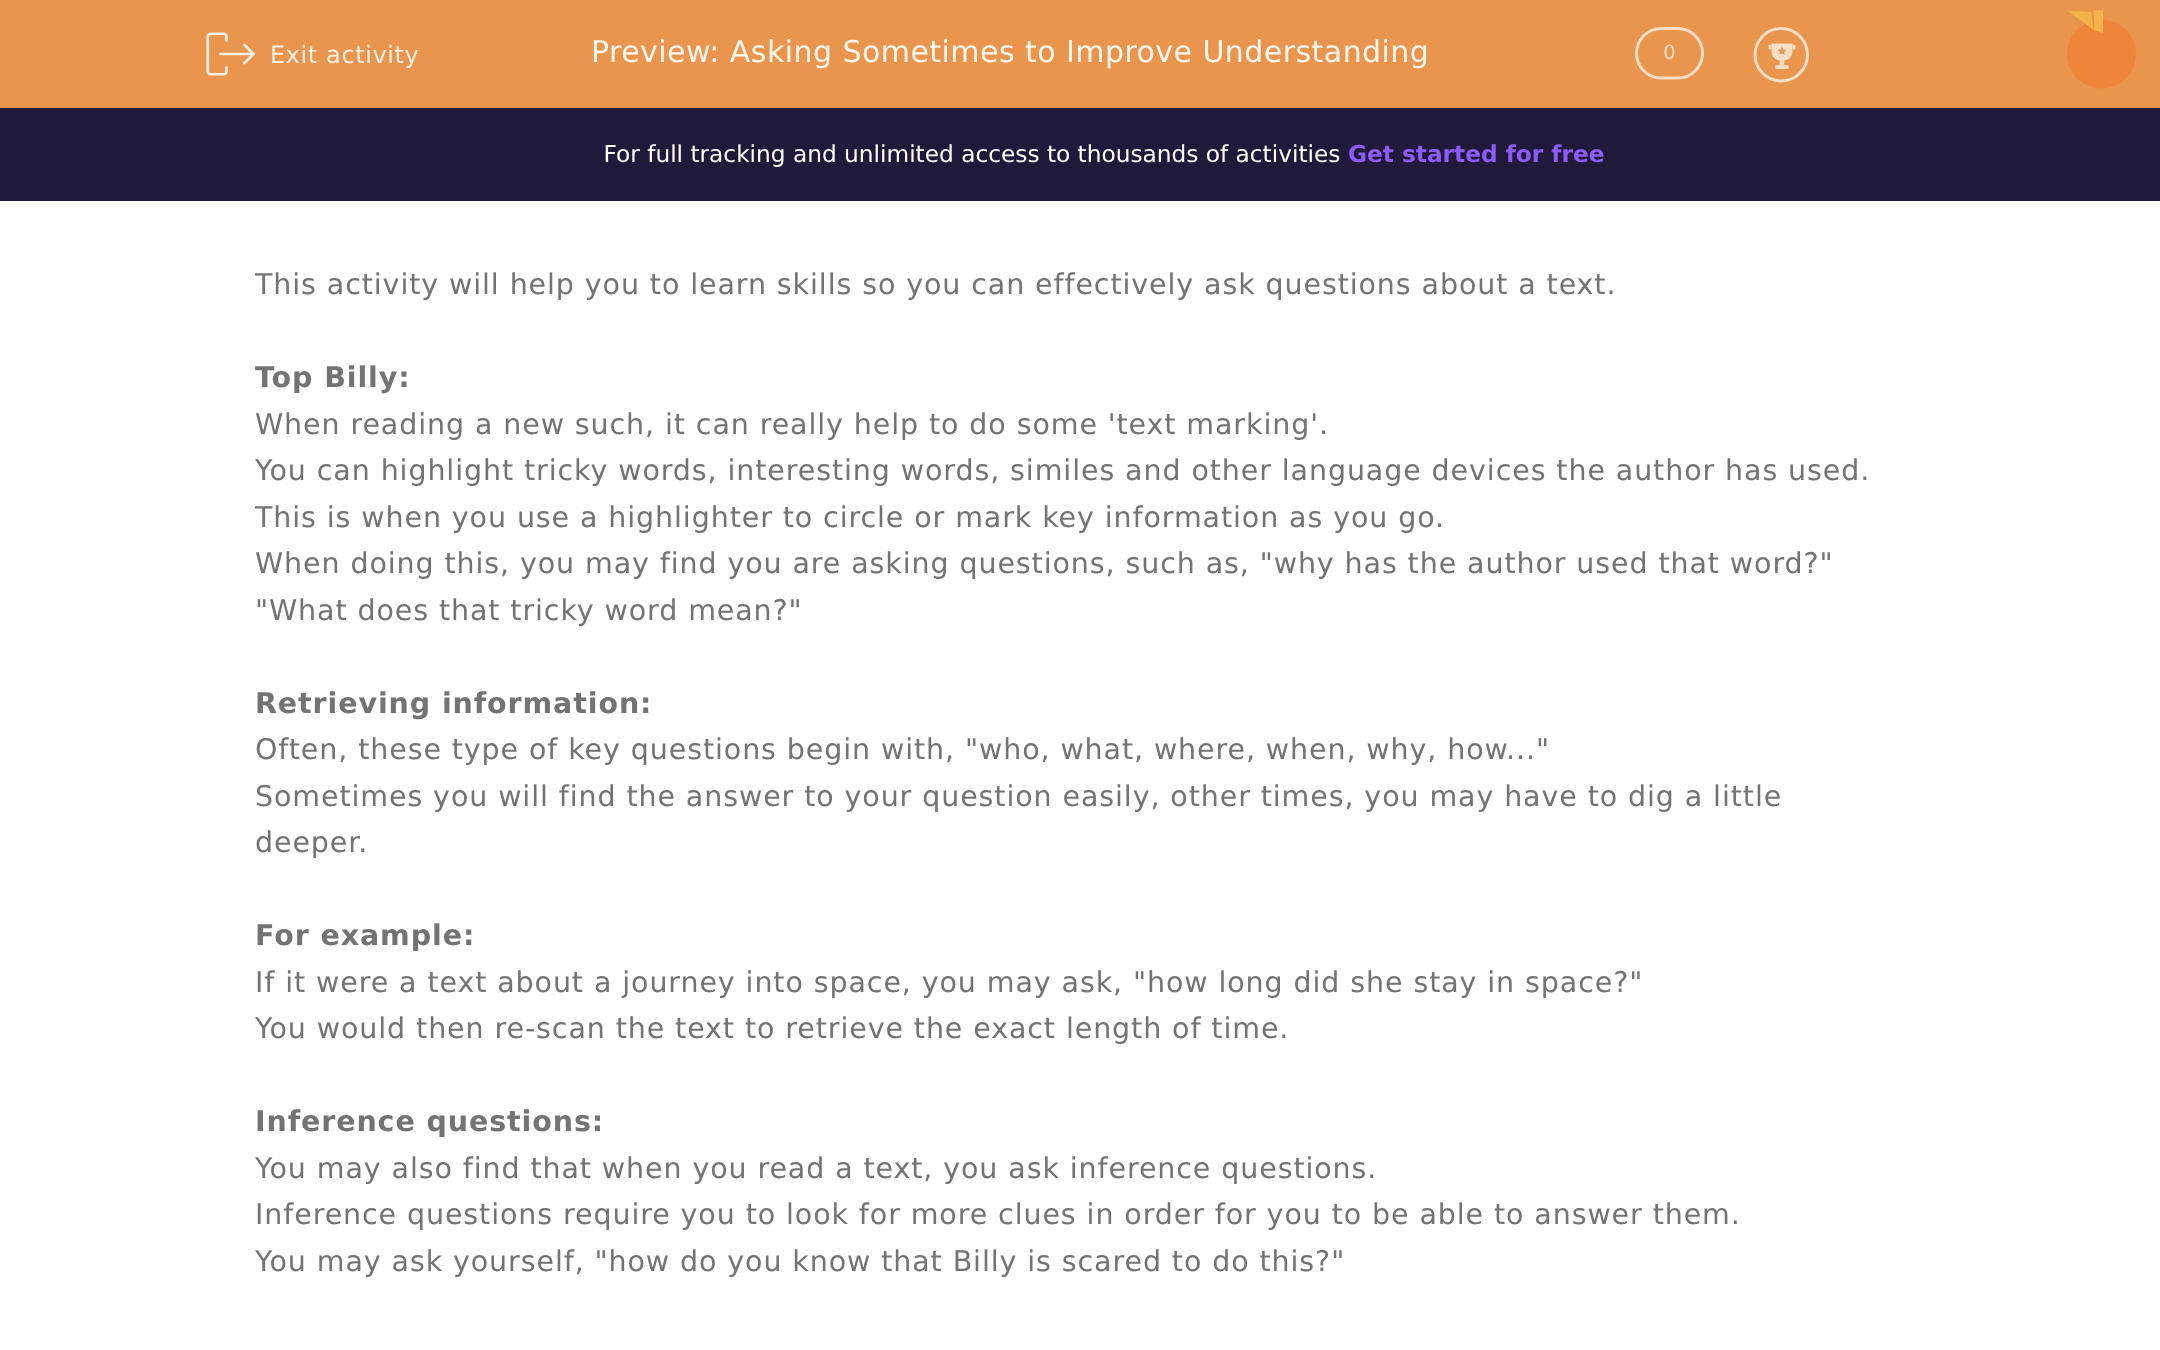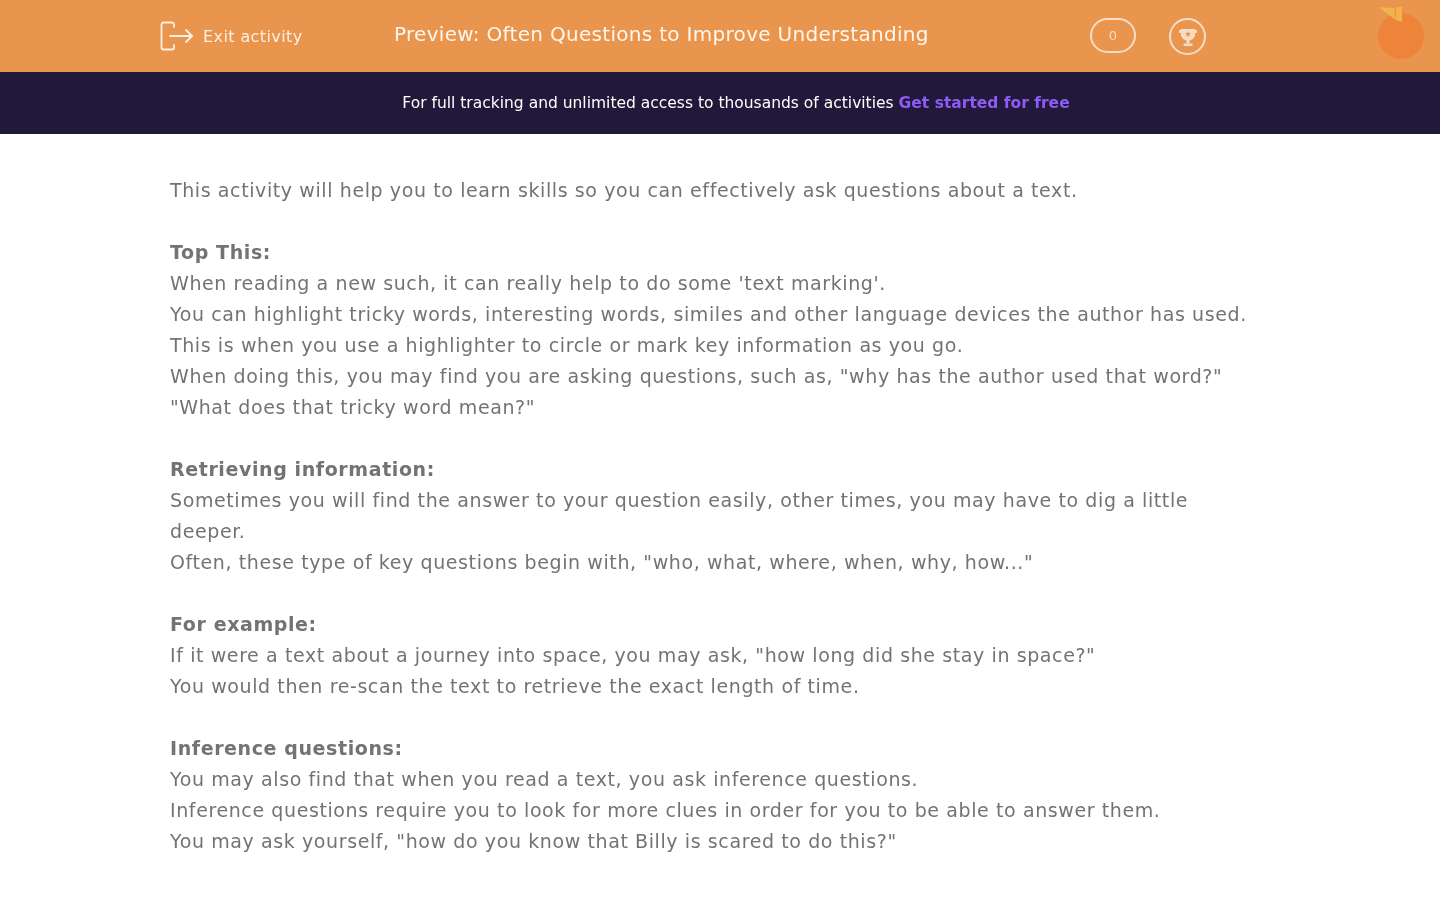--- a/index.html
+++ b/index.html
@@ -12,21 +12,21 @@
       color: #21183A;
     }
     .top-header {
       position: absolute;
       left: 0; top: 0;
       width: 1440px; height: 72px;
       background: #E9954E;
     }
     .exit-button {
       position: absolute;
-      left: 160px; top: 20px;
+      left: 137px; top: 20px;
       height: 32px;
       display: flex;
       align-items: center;
       cursor: pointer;
       color: #FCEFE3;
       text-decoration: none;
     }
     .exit-button svg { width: 34px; height: 30px; display: block; }
     .exit-label {
       margin-left: 9px;
@@ -114,21 +114,21 @@
     <span>
       <svg viewBox="0 0 34 30" fill="none" stroke="#FCEFE3" stroke-width="1.8" stroke-linecap="round" stroke-linejoin="round">
         <path d="M14 6 V3.5 A2 2 0 0 0 12 1.5 H3.5 A2 2 0 0 0 1.5 3.5 V26.5 A2 2 0 0 0 3.5 28.5 H12 A2 2 0 0 0 14 26.5 V24"></path>
         <path d="M10 15 H32"></path>
         <path d="M26 9 L32 15 L26 21"></path>
       </svg>
     </span>
     <span class="exit-label">Exit activity</span>
   </a>
 
-  <div class="page-title">Preview: Often Questions to Improve Understanding</div>
+  <div class="page-title">Preview: Asking Sometimes to Improve Understanding</div>
 
   <div class="score-pill">
     <span>0</span>
   </div>
 
   <div class="trophy-button">
     <span>
       <svg viewBox="0 0 22 22" fill="#F6DDC6">
         <path d="M4 3 H18 V8 C18 12 15 14.5 11 14.5 C7 14.5 4 12 4 8 Z"></path>
         <path d="M2 4 H4 V7 H3 C2.4 7 2 6.6 2 6 Z M20 4 H18 V7 H19 C19.6 7 20 6.6 20 6 Z"></path>
@@ -150,30 +150,30 @@
 
 <div class="promo-band">
   <span class="promo-text">For full tracking and unlimited access to thousands of activities</span>
   <a class="promo-link">Get started for free</a>
 </div>
 
 <main class="content">
   <p>This activity will help you to learn skills so you can effectively ask questions about a text.</p>
   <div class="gap"></div>
 
-  <p class="heading">Top This:</p>
+  <p class="heading">Top Billy:</p>
   <p>When reading a new such, it can really help to do some 'text marking'.</p>
   <p>You can highlight tricky words, interesting words, similes and other language devices the author has used.</p>
   <p>This is when you use a highlighter to circle or mark key information as you go.</p>
   <p>When doing this, you may find you are asking questions, such as, "why has the author used that word?" "What does that tricky word mean?"</p>
   <div class="gap"></div>
 
   <p class="heading">Retrieving information:</p>
+  <p>Often, these type of key questions begin with, "who, what, where, when, why, how..."</p>
   <p>Sometimes you will find the answer to your question easily, other times, you may have to dig a little deeper.</p>
-  <p>Often, these type of key questions begin with, "who, what, where, when, why, how..."</p>
   <div class="gap"></div>
 
   <p class="heading">For example:</p>
   <p>If it were a text about a journey into space, you may ask, "how long did she stay in space?"</p>
   <p>You would then re-scan the text to retrieve the exact length of time.</p>
   <div class="gap"></div>
 
   <p class="heading">Inference questions:</p>
   <p>You may also find that when you read a text, you ask inference questions.</p>
   <p>Inference questions require you to look for more clues in order for you to be able to answer them.</p>

